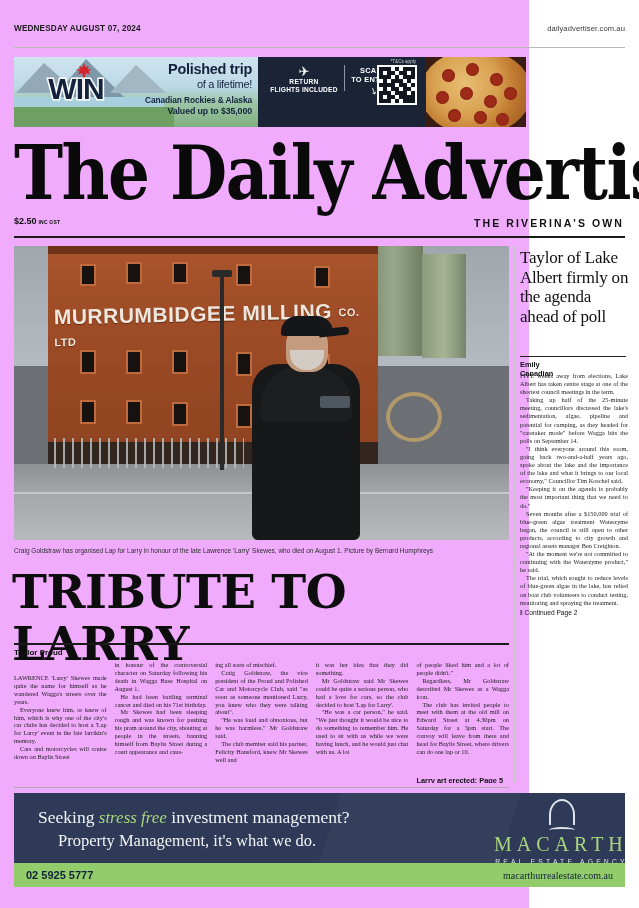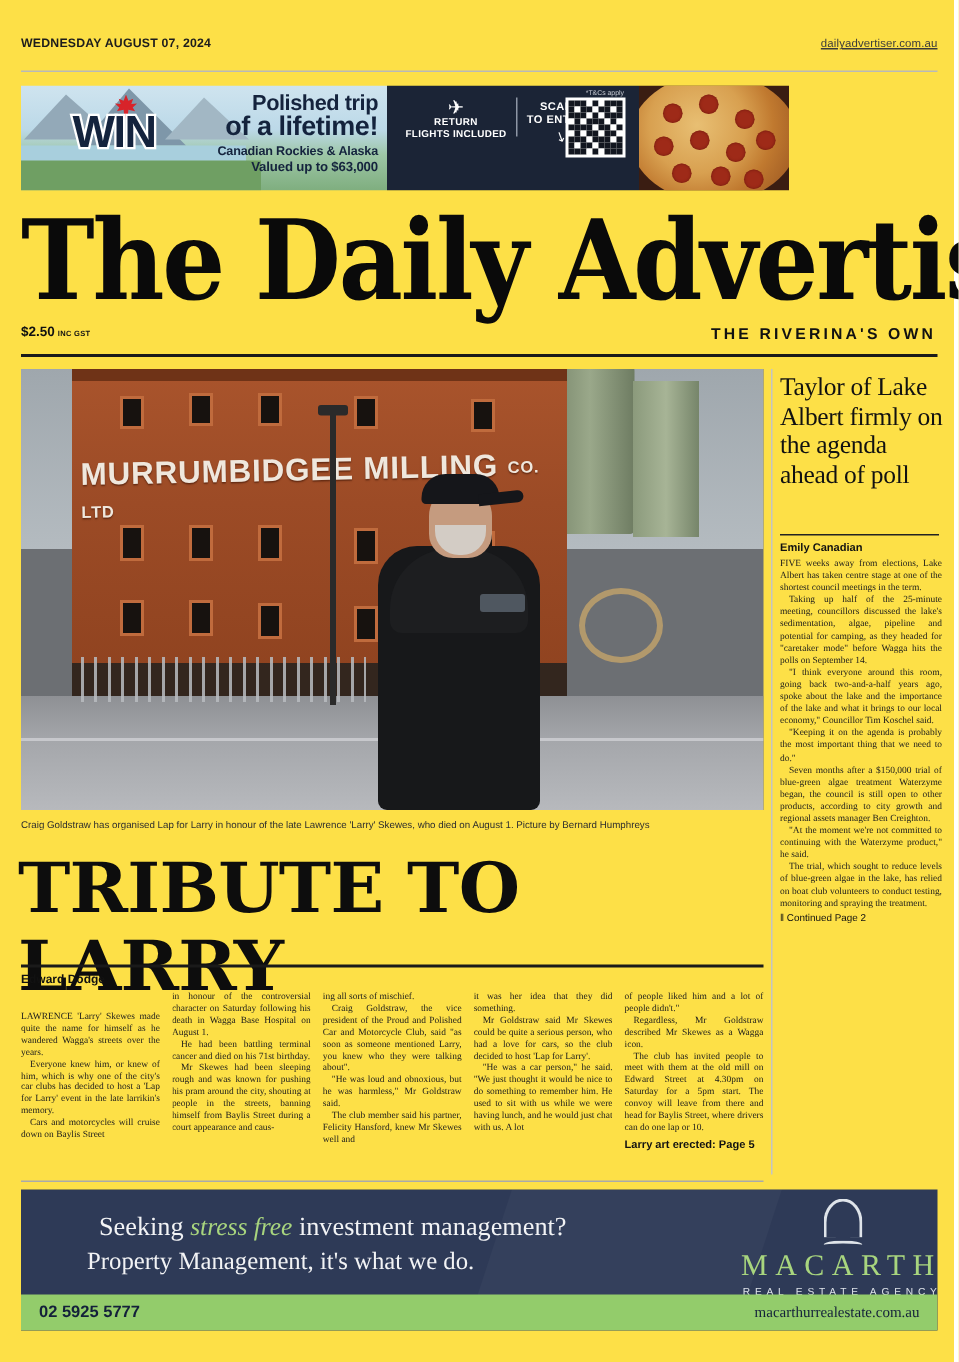--- a/index.html
+++ b/index.html
@@ -2,35 +2,35 @@
 <html><head>
 <meta charset="utf-8">
 <style>
   * { box-sizing: border-box; margin: 0; padding: 0; }
   html, body {
     width: 639px; height: 908px;
     background: #ffffff;
     font-family: "Liberation Serif", serif;
     overflow: hidden;
   }
-  .page { position: relative; width: 636px; height: 908px; background:#fde047; }
+  .page { position: relative; width: 529px; height: 908px; background:#f0abfc; }
 
   
   .topbar {
     position:absolute; left:14px; top:24px; width:611px; height:24px;
     display:flex; align-items:flex-start; justify-content:space-between;
     border-bottom:1px solid #b9b9b9;
   }
   .topbar .date {
     font-family:"Liberation Sans", sans-serif;
     font-weight:700; font-size:8.2px; letter-spacing:0.15px; color:#1c1c1c;
   }
   .topbar .site {
     font-family:"Liberation Sans", sans-serif;
-    font-size:7.6px; color:#3a3a3a; letter-spacing:0.1px;text-decoration:underline;
+    font-size:7.6px; color:#3a3a3a; letter-spacing:0.1px;
   }
 
   
   .adstrip {
     position:absolute; left:14px; top:57px; width:611px; height:70px;
     display:flex; overflow:hidden;align-items:center;
   }
   .ad-win {
     position:relative; width:244px; height:70px;
     background:linear-gradient(180deg,#cfe4ef 0%,#bcd9e8 42%,#9dc6a6 66%,#7fae7f 100%);
@@ -52,21 +52,21 @@
   .maple{
     position:absolute; left:62px; top:6px; width:16px; height:16px;
     background:#d8232a;
     clip-path:polygon(50% 0%,60% 26%,80% 18%,72% 40%,96% 38%,78% 54%,88% 70%,60% 64%,56% 100%,44% 100%,40% 64%,12% 70%,22% 54%,4% 38%,28% 40%,20% 18%,40% 26%);
   }
   .ad-win-text{
     position:absolute; right:6px; top:5px; width:124px; text-align:right;
     font-family:"Liberation Sans", sans-serif; color:#14233d;
   }
   .ad-win-text .l1{font-weight:700;font-size:14.5px;line-height:14.5px;letter-spacing:-0.3px;}
-  .ad-win-text .l2{font-weight:700;font-size:18px;line-height:15.5px;letter-spacing:-0.3px;}
+  .ad-win-text .l2{font-weight:400;font-size:11px;line-height:15.5px;letter-spacing:-0.3px;}
   .ad-win-text .l3{font-weight:700;font-size:8.4px;line-height:11px;margin-top:3px;letter-spacing:-0.1px;}
   .ad-win-text .l4{font-weight:700;font-size:8.8px;line-height:11px;letter-spacing:-0.1px;}
 
   .ad-collette{
     position:relative; width:168px; height:70px; background:#1b2436; flex:0 0 auto;
     color:#fff; overflow:hidden;
   }
   .plane-wrap{position:absolute;left:8px;top:8px;width:76px;text-align:center;}
   .plane-ico{font-size:13px;line-height:13px;color:#fff;}
   .rf1{font-family:"Liberation Sans", sans-serif;font-weight:700;font-size:6.6px;letter-spacing:0.3px;line-height:8px;}
@@ -196,21 +196,21 @@
   .col{
     width:96px; font-family:"Liberation Serif", serif;
     font-size:6.3px; line-height:7.9px; color:#1b1b1b;
     text-align:justify; overflow:hidden;
   }
   .col p{margin:0;}
   .col p + p{text-indent:6px;}
   .col .tag{
     font-family:"Liberation Sans", sans-serif; font-weight:700;
     font-size:7.4px; line-height:10px; color:#111; text-indent:0;
-    margin-top:2px;
+    margin-top:20px;
   }
   .col1{margin-top:13px;}
   .bot-rule{position:absolute;left:14px;top:787px;width:495px;height:1px;background:#aaa;}
   .right-rule{position:absolute;left:514px;top:246px;width:1px;height:537px;background:#c4c4c4;}
 
   
   .rhead{
     position:absolute; left:520px; top:248px; width:112px;
     font-family:"Liberation Serif", serif; font-size:17px; line-height:19.5px;
     color:#111; letter-spacing:-0.2px;
@@ -236,21 +236,21 @@
   .botad{
     position:absolute; left:14px; top:793px; width:611px; height:94px;
     background:#2e3a57; overflow:hidden;
   }
   .botad .diag{
     position:absolute; right:120px; top:-20px; width:180px; height:140px;
     background:rgba(255,255,255,.03); transform:skewX(-18deg);
   }
   .botad .l1{
     position:absolute; left:24px; top:14px;
-    font-family:"Liberation Serif", serif; font-size:17.5px; color:#f2f3f5;margin-left:28px;
+    font-family:"Liberation Serif", serif; font-size:17.5px; color:#f2f3f5;
   }
   .botad .l1 em{font-family:"Liberation Serif", serif;font-style:italic;color:#a8d57e;font-size:17px;}
   .botad .l2{
     position:absolute; left:44px; top:38px;
     font-family:"Liberation Serif", serif; font-size:16.5px; color:#f2f3f5;
   }
   .mac-logo{position:absolute;left:480px;top:6px;width:135px;text-align:center;}
   .house{
     width:26px;height:26px;margin:0 auto 2px;
     border:2px solid #dfe4ea; border-bottom:none;
@@ -283,21 +283,21 @@
       <div class="mountain m2"></div>
       <div class="mountain m3"></div>
       <div class="lakeband"></div>
       <div class="greenband"></div>
       <div class="maple"></div>
       <div class="win-word">WIN</div>
       <div class="ad-win-text">
         <div class="l1">Polished trip</div>
         <div class="l2">of a lifetime!</div>
         <div class="l3">Canadian Rockies &amp; Alaska</div>
-        <div class="l4">Valued up to $63,000</div>
+        <div class="l4">Valued up to $35,000</div>
       </div>
     </div>
 
     <div class="ad-collette">
       <div class="tcs">*T&amp;Cs apply</div>
       <div class="plane-wrap">
         <div class="plane-ico">✈</div>
         <div class="rf1">RETURN</div>
         <div class="rf2">FLIGHTS INCLUDED</div>
       </div>
@@ -454,21 +454,21 @@
     <div class="man-logo"></div>
     <div class="man-head"></div>
     <div class="man-beard"></div>
     <div class="man-cap"></div>
     <div class="man-brim"></div>
   </div>
   <div class="caption">Craig Goldstraw has organised Lap for Larry in honour of the late Lawrence 'Larry' Skewes, who died on August 1. Picture by Bernard Humphreys</div>
 
   <div class="headline">TRIBUTE TO LARRY</div>
   <div class="hl-rule"></div>
-  <div class="byline">Edward Dodge</div>
+  <div class="byline">Taylor Proud</div>
 
   <div class="cols">
     <div class="col col1">
       <p>LAWRENCE 'Larry' Skewes made quite the name for himself as he wandered Wagga's streets over the years.</p>
       <p>Everyone knew him, or knew of him, which is why one of the city's car clubs has decided to host a 'Lap for Larry' event in the late larrikin's memory.</p>
       <p>Cars and motorcycles will cruise down on Baylis Street</p>
     </div>
     <div class="col">
       <p>in honour of the controversial character on Saturday following his death in Wagga Base Hospital on August 1.</p>
       <p>He had been battling terminal cancer and died on his 71st birthday.</p>

